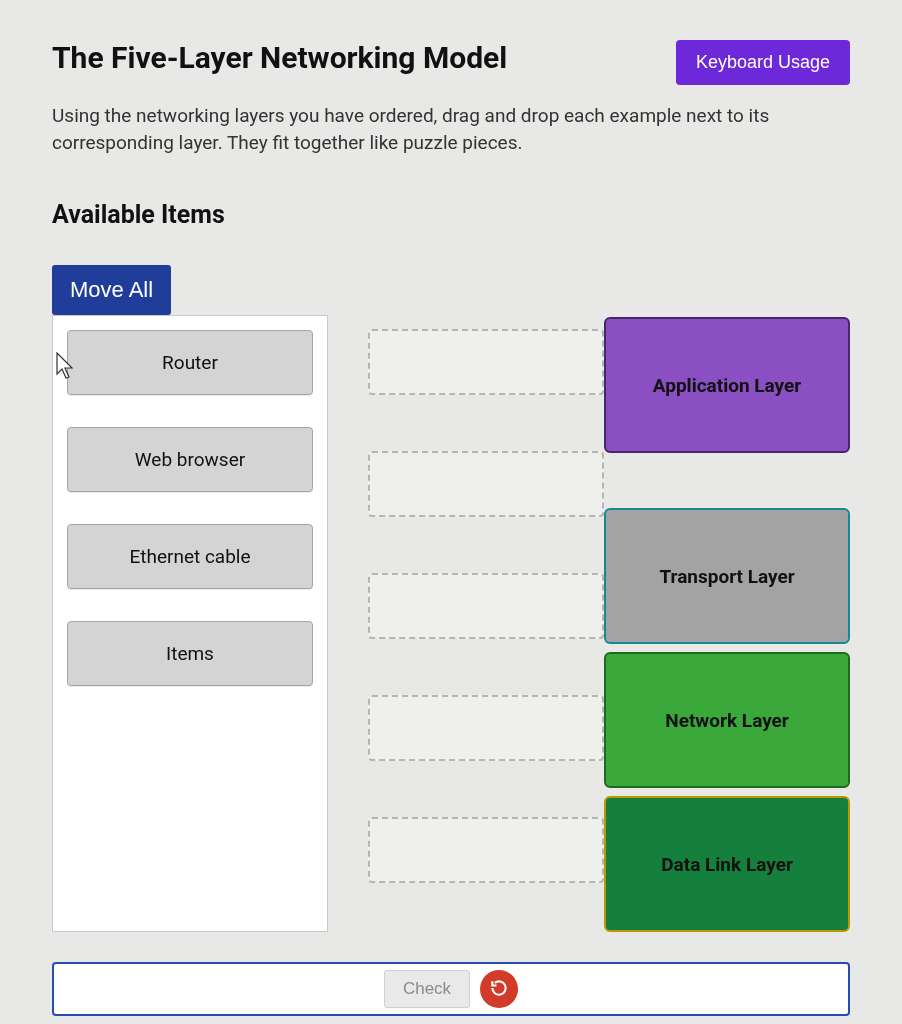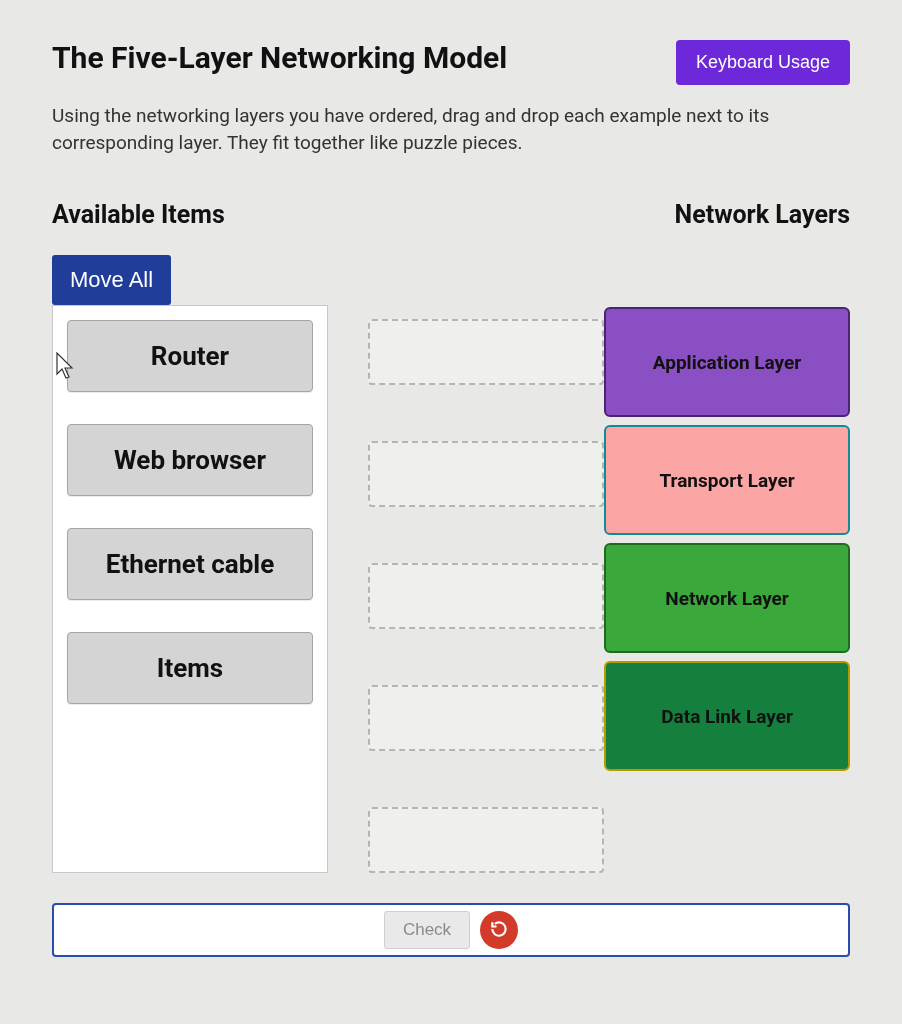--- a/index.html
+++ b/index.html
@@ -34,21 +34,21 @@
     }
     .instructions {
       font-size: 19px;
       line-height: 1.4;
       color: #333;
       margin-bottom: 44px;
     }
     .cols-header {
       display: flex;
       justify-content: space-between;
-      margin-bottom: 26px;
+      margin-bottom: 36px;
     }
     .col-title {
       font-size: 25px;
       font-weight: 700;
       color: #111;
     }
     .move-all {
       background: #1f3d99;
       color: #fff;
       border: none;
@@ -70,22 +70,22 @@
       display: flex;
       flex-direction: column;
       gap: 32px;
     }
     .available-item {
       background: #d4d4d4;
       border: 1px solid #a5a5a5;
       border-radius: 4px;
       padding: 20px 8px;
       text-align: center;
-      font-size: 26px;
-      font-weight: 700;
+      font-size: 19px;
+      font-weight: 400;
       color: #111;
       cursor: grab;
       box-shadow: 0 1px 0 rgba(0,0,0,0.08);
     }
     .middle-col {
       width: 280px;
       display: flex;
       flex-direction: column;
       gap: 56px;
       padding-top: 14px;
@@ -99,33 +99,33 @@
     }
     .layers-col {
       width: 250px;
       display: flex;
       flex-direction: column;
       gap: 8px;
       padding-top: 2px;
       margin-left: auto;
     }
     .layer {
-      height: 110px;
+      height: 136px;
       border: 2px solid #222;
       border-radius: 6px;
       display: flex;
       align-items: center;
       justify-content: center;
       font-size: 19px;
       font-weight: 700;
       color: #111;
       position: relative;
     }
     .layer-purple { background: #8a4fc2; border-color: #4a2470; color: #111; }
-    .layer-teal   { background: #fca5a5; border-color: #148a94; }
+    .layer-teal   { background: #a3a3a3; border-color: #148a94; margin-top: 47px; }
     .layer-green  { background: #3aa83a; border-color: #1f6a1f; }
     .layer-yellow { background: #15803d; border-color: #b79a00; }
     .layer-orange { background: #f37a55; border-color: #b04728; }
     .footer-bar {
       margin-top: 30px;
       border: 2px solid #274db0;
       border-radius: 4px;
       background: #fff;
       height: 54px;
       display: flex;
@@ -171,21 +171,20 @@
 
 <div class="header-row">
   <h1 class="title">The Five-Layer Networking Model</h1>
   <button class="kb-btn">Keyboard Usage</button>
 </div>
 
 <p class="instructions">Using the networking layers you have ordered, drag and drop each example next to its corresponding layer. They fit together like puzzle pieces.</p>
 
 <div class="cols-header">
   <div class="col-title">Available Items</div>
-  <div class="col-title">Network Layers</div>
 </div>
 
 <button class="move-all">Move All</button>
 
 <div class="board">
 
   <div class="available-col">
     <div class="available-item">Router</div>
     <div class="available-item">Web browser</div>
     <div class="available-item">Ethernet cable</div>

